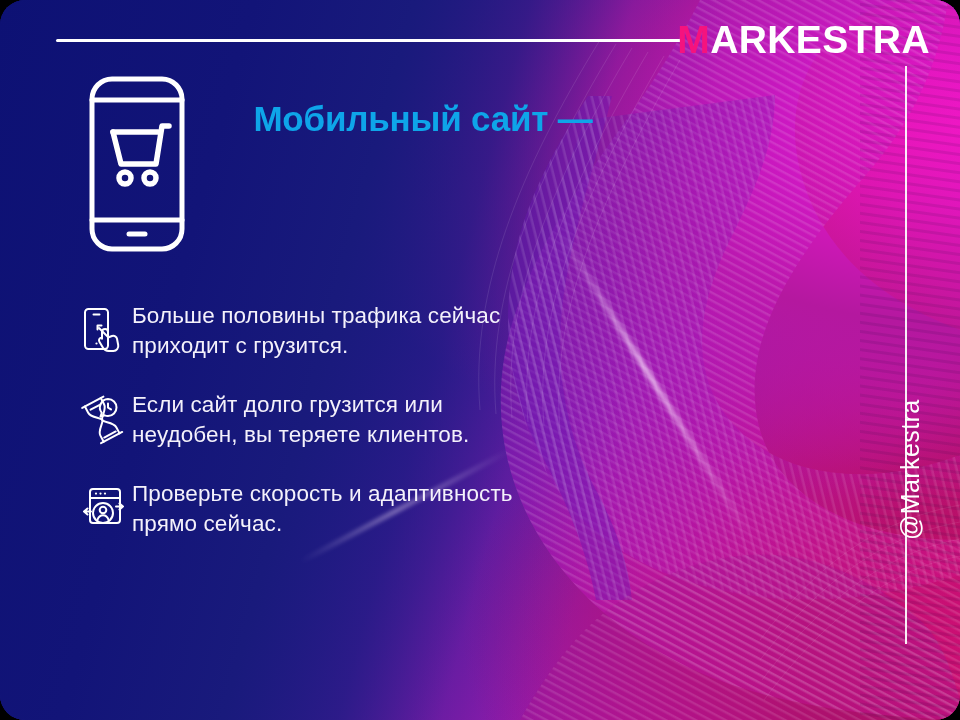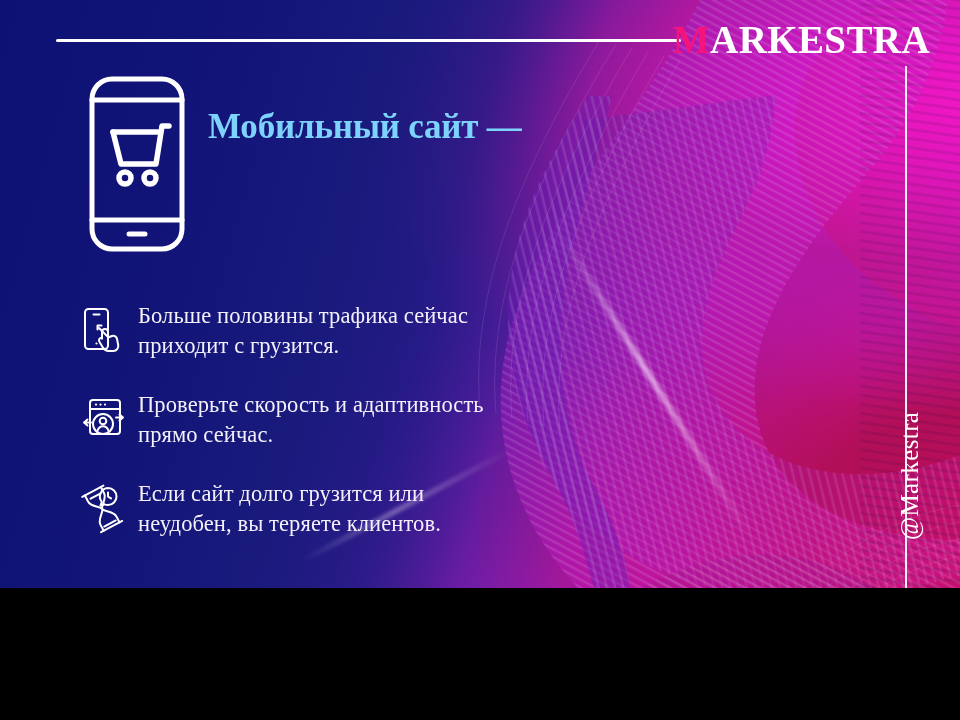--- a/index.html
+++ b/index.html
@@ -3,25 +3,26 @@
 <meta charset="utf-8">
 <style>
   html, body {
     margin: 0;
     padding: 0;
     background: #000;
   }
   #slide {
     position: relative;
     width: 960px;
-    height: 588px;
+    height: 720px;
     overflow: hidden;
-    font-family: Liberation Serif, serif;
+    font-family: Liberation Sans, sans-serif;
     background: #11127a;
     user-select: none;
+    border-radius: 25px;
   }
 
   
   .bg-base {
     position: absolute;
     inset: 0;
     background:
       radial-gradient(120% 90% at 100% 18%, #f219cf 0%, #e018c8 12%, #b4189f 30%, rgba(120,20,140,0.0) 58%),
       radial-gradient(90% 80% at 104% 88%, #c00c5c 0%, #b10f58 22%, rgba(150,15,80,0.0) 62%),
       linear-gradient(118deg,
@@ -93,40 +94,41 @@
   
   .phone-icon {
     position: absolute;
     left: 82px; top: 74px;
     width: 110px; height: 180px;
   }
 
   
   .title {
     position: absolute;
-    left: 208px; top: 104px;
+    left: 208px; top: 96px;
     width: 430px;
-    color: #7dd3fc;
+    text-align: center;
+    color: #0ea5e9;
     font-size: 35px;
     font-weight: bold;
     line-height: 1.34;
     letter-spacing: -0.2px;
   }
 
   
   .bullets {
     position: absolute;
     left: 78px; top: 300px;
     width: 600px;
   }
   .bullet {
     position: relative;
     display: flex;
     align-items: flex-start;
-    gap: 8px;
+    gap: 2px;
     margin-bottom: 28px;
     min-height: 58px;
   }
   .bullet-icon {
     flex: 0 0 auto;
     width: 52px; height: 52px;
     margin-top: 4px;
   }
   .bullet-text {
     color: #f4f1fb;
@@ -302,61 +304,61 @@
       </div>
       <div class="bullet-text">
         <div>Больше половины трафика сейчас</div>
         <div>приходит с грузится.</div>
       </div>
     </div>
 
     <div class="bullet">
       <div class="bullet-icon">
         <svg width="52" height="52" viewBox="0 0 52 52" fill="none" xmlns="http://www.w3.org/2000/svg">
+          <g stroke="#ffffff" stroke-width="2" stroke-linecap="round" stroke-linejoin="round" transform="rotate(-28 26 26)">
+            <path d="M12 6 H36"></path>
+            <path d="M12 46 H36"></path>
+            <path d="M15 6 V13 C15 19 24 23 24 26 C24 29 15 33 15 39 V46"></path>
+            <path d="M33 6 V13 C33 19 24 23 24 26 C24 29 33 33 33 39 V46"></path>
+            <path d="M17.5 42.5 H30.5"></path>
+            <path d="M18.5 11.5 H29.5"></path>
+          </g>
+          <g stroke="#ffffff" stroke-width="2" stroke-linecap="round" stroke-linejoin="round">
+            <path d="M30 6 A8.5 8.5 0 1 1 30 23 A8.5 8.5 0 0 1 26.6 22.3 L22.5 23.6 L23.8 19.8 A8.5 8.5 0 0 1 30 6 Z" fill="none"></path>
+            <path d="M30 10.5 V14.6 L33 16.4"></path>
+          </g>
+        </svg>
+      </div>
+      <div class="bullet-text">
+        <div>Если сайт долго грузится или</div>
+        <div>неудобен, вы теряете клиентов.</div>
+      </div>
+    </div>
+
+    <div class="bullet">
+      <div class="bullet-icon">
+        <svg width="52" height="52" viewBox="0 0 52 52" fill="none" xmlns="http://www.w3.org/2000/svg">
           <g stroke="#ffffff" stroke-width="2" stroke-linecap="round" stroke-linejoin="round">
             <rect x="12" y="7" width="30" height="34" rx="3"></rect>
             <path d="M12 16 H42"></path>
             <circle cx="18" cy="11.6" r="1.1" fill="#ffffff" stroke="none"></circle>
             <circle cx="22.5" cy="11.6" r="1.1" fill="#ffffff" stroke="none"></circle>
             <circle cx="27" cy="11.6" r="1.1" fill="#ffffff" stroke="none"></circle>
             <circle cx="25" cy="31" r="10"></circle>
             <circle cx="25" cy="28" r="3.3"></circle>
             <path d="M19.6 37.4 C20.6 34.6 22.6 33.2 25 33.2 C27.4 33.2 29.4 34.6 30.4 37.4"></path>
             <path d="M13 29.5 H6.5 M9.5 26.5 L6 29.5 L9.5 32.5"></path>
             <path c="" d="M38 24.5 H45 M41.5 21.5 L45 24.5 L41.5 27.5"></path>
           </g>
         </svg>
       </div>
       <div class="bullet-text">
         <div>Проверьте скорость и адаптивность</div>
         <div>прямо сейчас.</div>
       </div>
     </div>
 
-    <div class="bullet">
-      <div class="bullet-icon">
-        <svg width="52" height="52" viewBox="0 0 52 52" fill="none" xmlns="http://www.w3.org/2000/svg">
-          <g stroke="#ffffff" stroke-width="2" stroke-linecap="round" stroke-linejoin="round" transform="rotate(-28 26 26)">
-            <path d="M12 6 H36"></path>
-            <path d="M12 46 H36"></path>
-            <path d="M15 6 V13 C15 19 24 23 24 26 C24 29 15 33 15 39 V46"></path>
-            <path d="M33 6 V13 C33 19 24 23 24 26 C24 29 33 33 33 39 V46"></path>
-            <path d="M17.5 42.5 H30.5"></path>
-            <path d="M18.5 11.5 H29.5"></path>
-          </g>
-          <g stroke="#ffffff" stroke-width="2" stroke-linecap="round" stroke-linejoin="round">
-            <path d="M30 6 A8.5 8.5 0 1 1 30 23 A8.5 8.5 0 0 1 26.6 22.3 L22.5 23.6 L23.8 19.8 A8.5 8.5 0 0 1 30 6 Z" fill="none"></path>
-            <path d="M30 10.5 V14.6 L33 16.4"></path>
-          </g>
-        </svg>
-      </div>
-      <div class="bullet-text">
-        <div>Если сайт долго грузится или</div>
-        <div>неудобен, вы теряете клиентов.</div>
-      </div>
-    </div>
-
   </div>
 
   <div class="v-rule"></div>
   <div class="handle">@Markestra</div>
 
 </div>
 
 </body></html>

